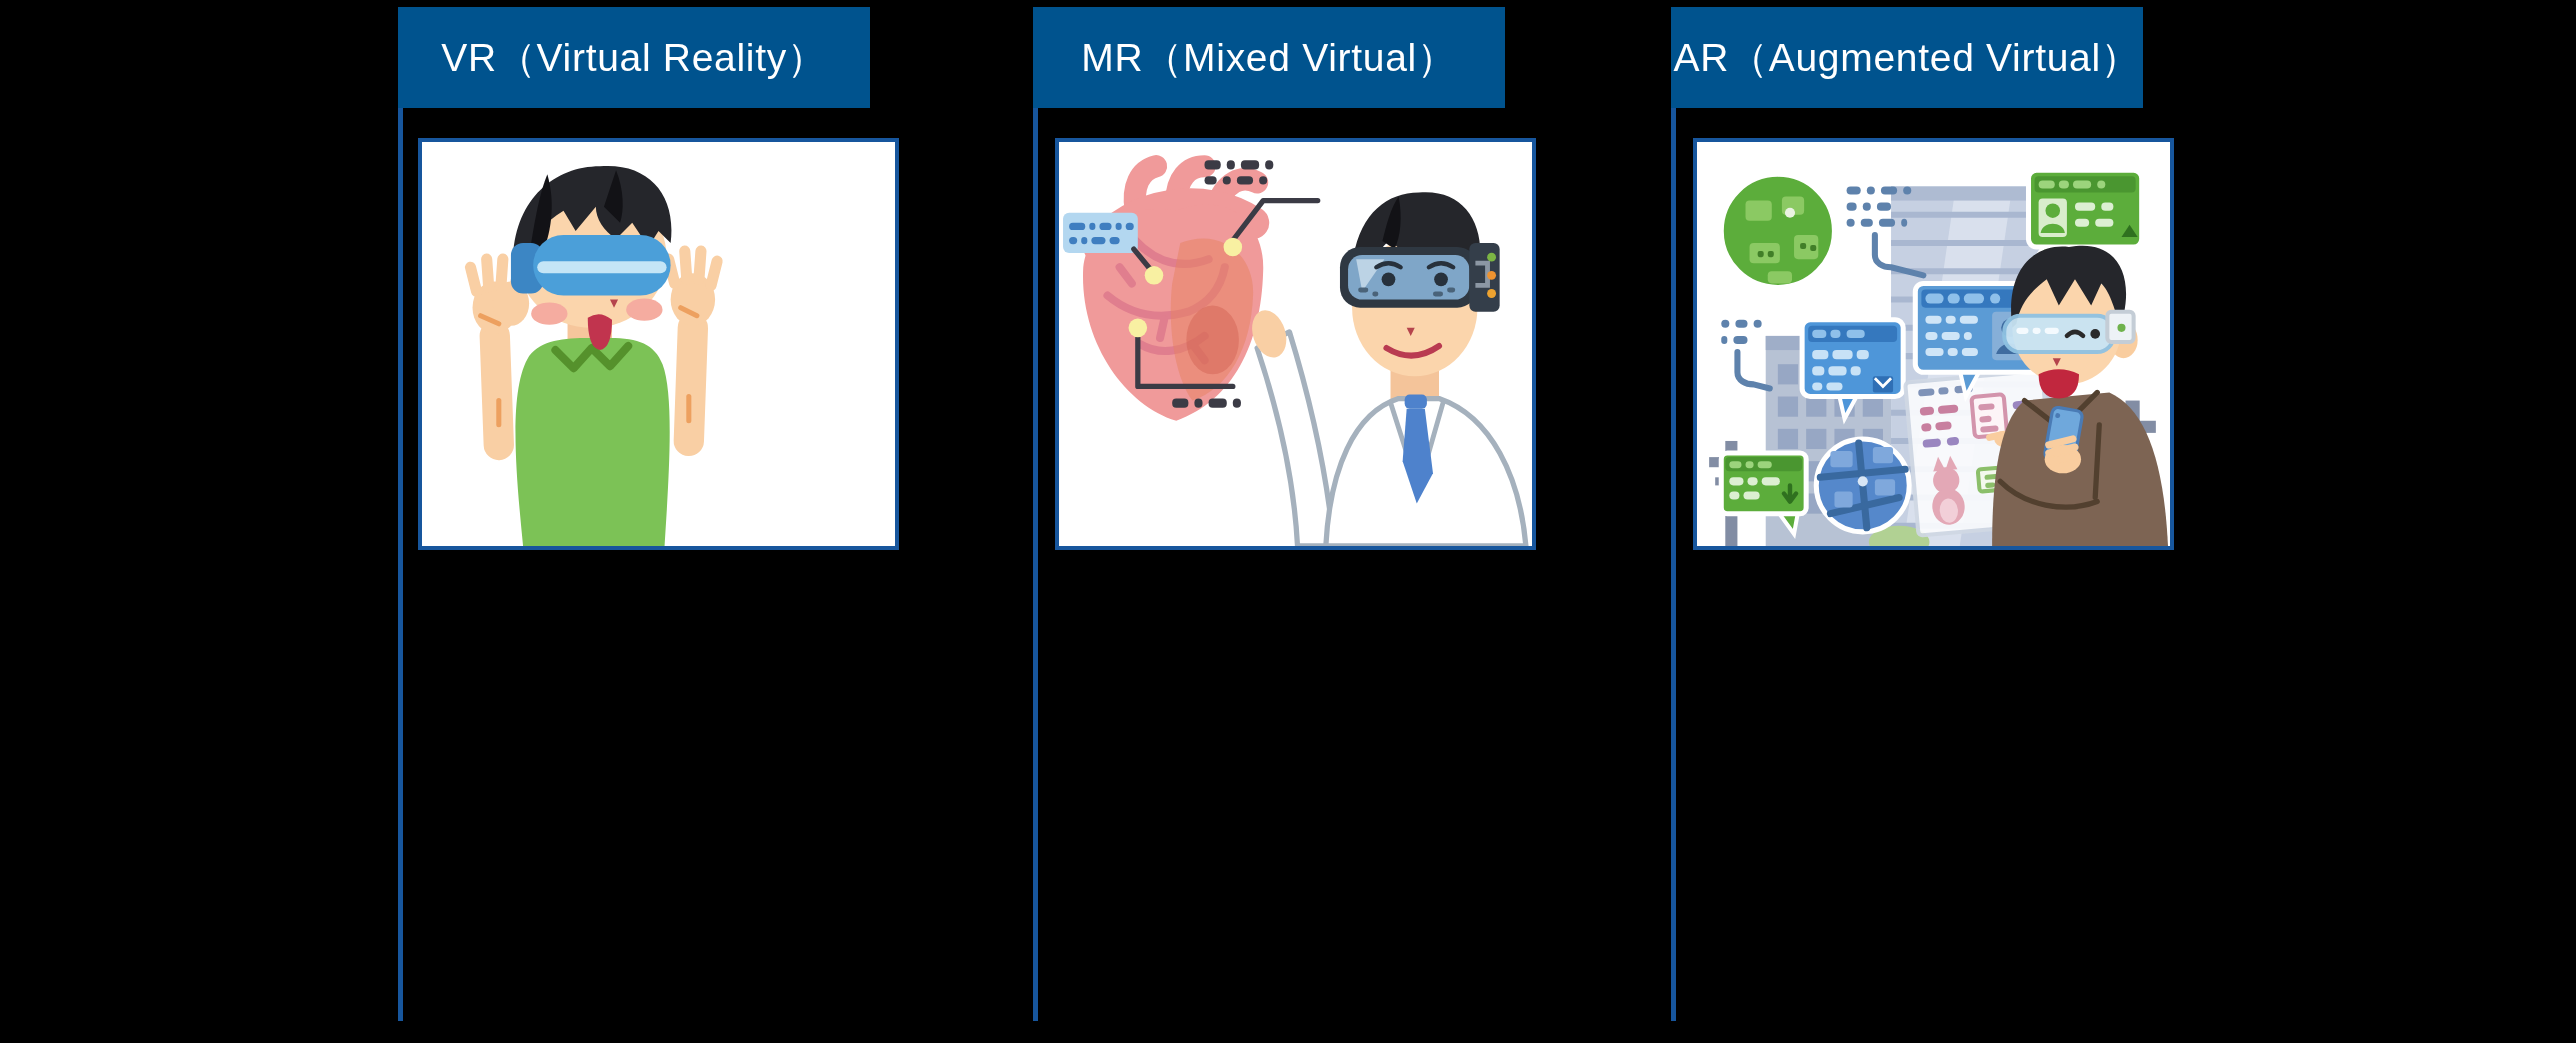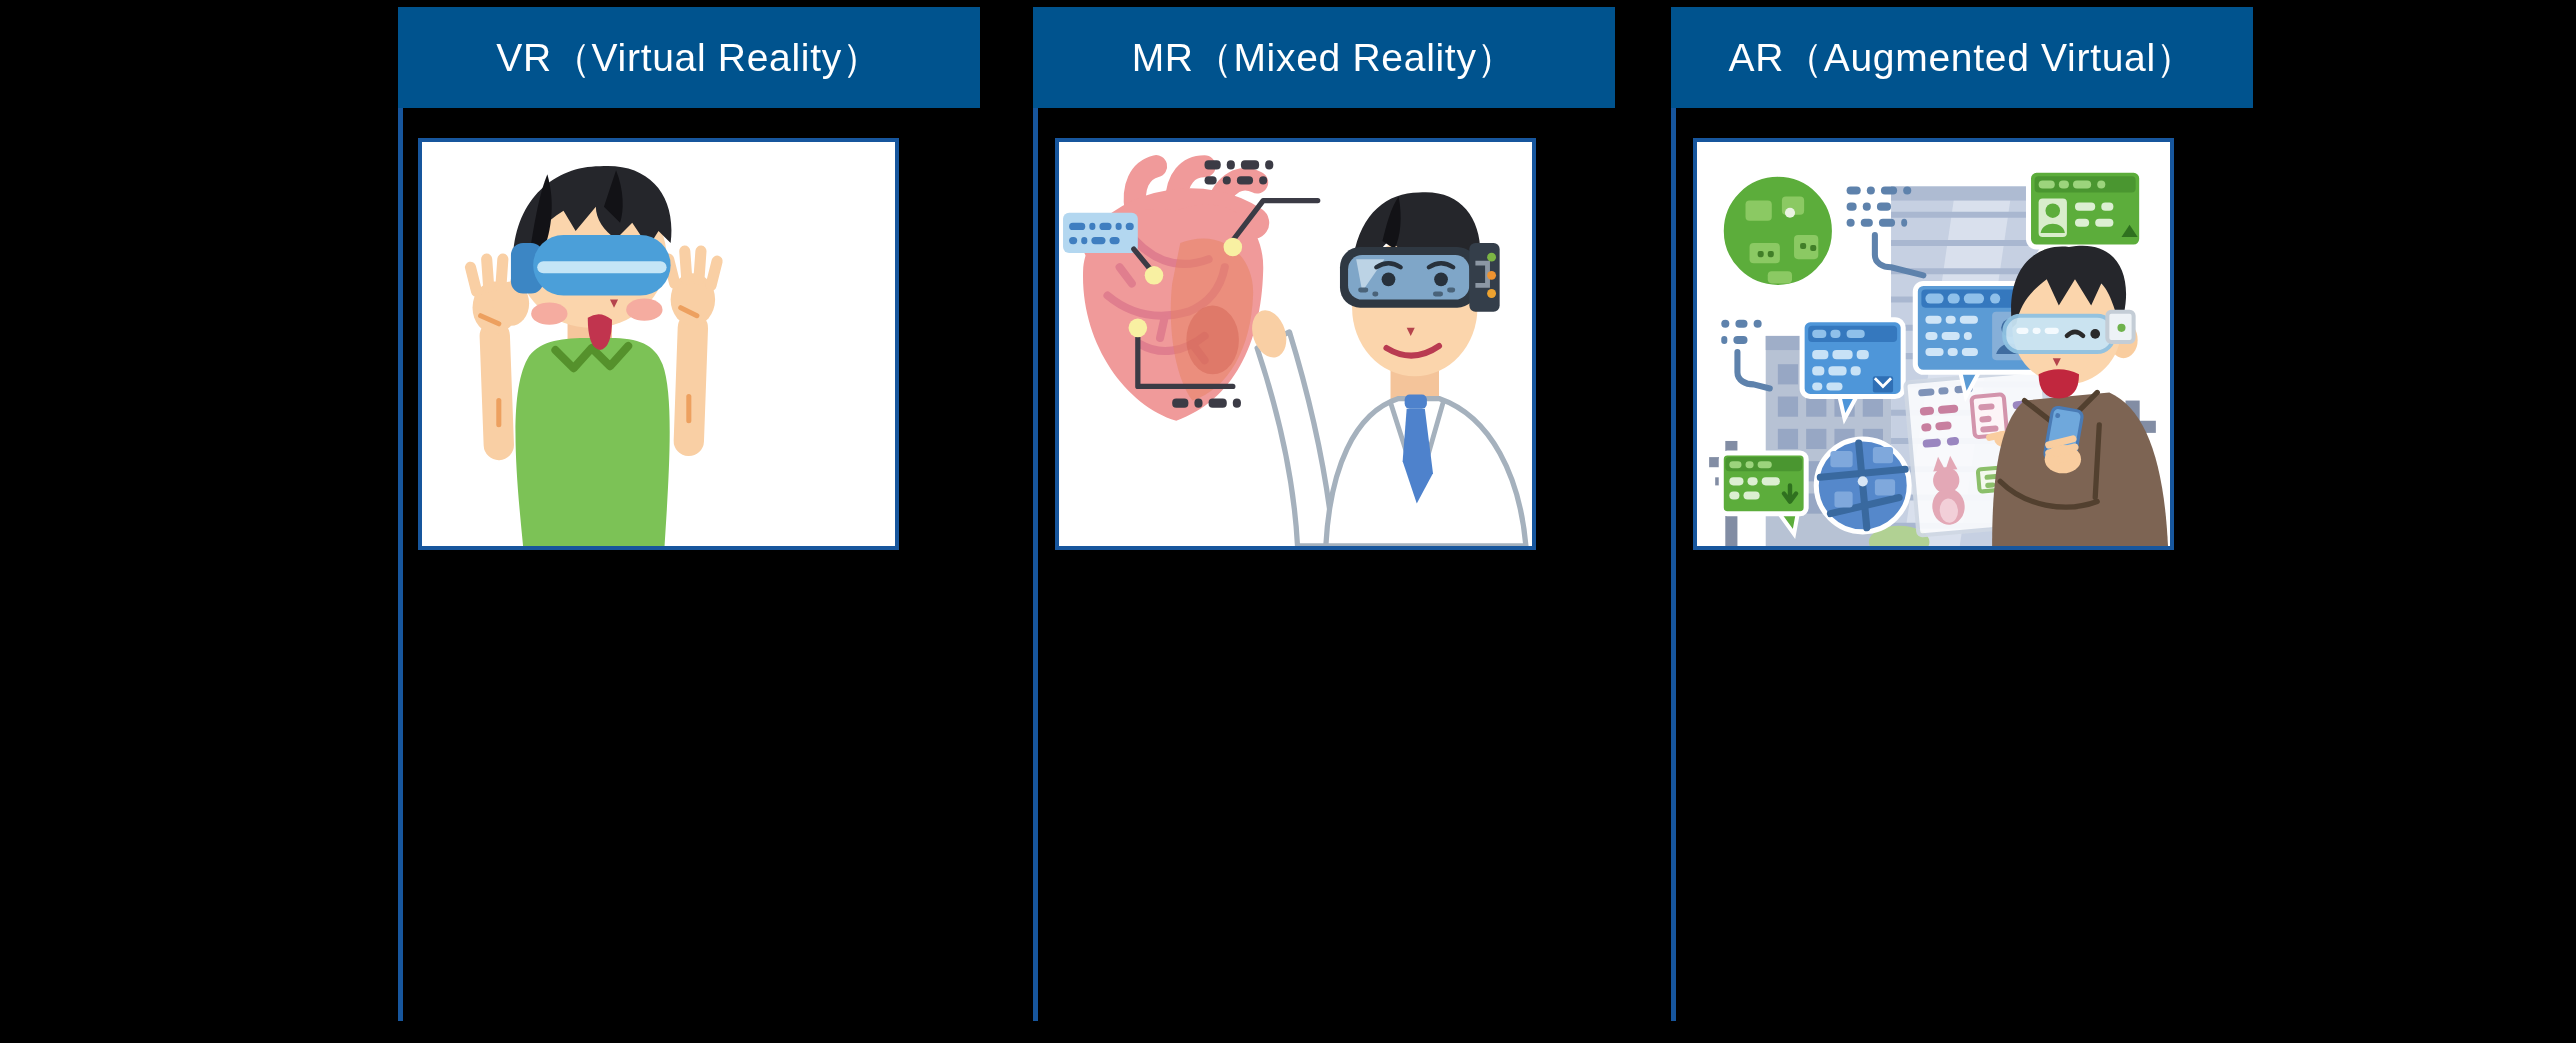--- a/index.html
+++ b/index.html
@@ -1,19 +1,19 @@
 <!DOCTYPE html>
 <html style="font-size:10.8px"><head>
 <meta charset="utf-8">
 <style>
   html,body{margin:0;padding:0;background:#000;}
   .canvas{position:relative;width:2576px;height:1043px;background:#000;overflow:hidden;
           font-family:"Liberation Sans","DejaVu Sans",sans-serif;}
   .column{position:absolute;top:0;height:100%;}
-  .col-header{position:absolute;top:6.7px;width:582px;height:101px;background:#00538E;
+  .col-header{position:absolute;top:6.7px;width:472px;height:101px;background:#00538E;
               color:#fff;font-size:39px;line-height:101px;text-align:center;
               letter-spacing:0.7px;white-space:nowrap;}
   .col-line{position:absolute;top:108px;width:4.7px;height:913px;background:#17569D;}
   .col-figure{position:absolute;top:138px;width:473px;height:404px;background:#fff;
               border:4px solid #17569D;margin:0;}
   .col-figure svg{display:block;width:100%;height:100%;}
   
   .column:nth-of-type(1) .col-header, .column:nth-of-type(1) .col-line{left:398px;}
   .column:nth-of-type(1) .col-figure{left:418px;}
   .column:nth-of-type(2) .col-header, .column:nth-of-type(2) .col-line{left:1033px;}
@@ -77,21 +77,21 @@
         <path d="M93,78 L97,78 L95,82 Z" fill="#B5444C"></path>
         <ellipse cx="63" cy="85" rx="9" ry="5.5" fill="#F5ACA0"></ellipse>
         <ellipse cx="110" cy="83" rx="9" ry="5.5" fill="#F5ACA0"></ellipse>
         <path d="M82,87 Q88,83 94,88 Q94,102 88,103 Q82,102 82,87 Z" fill="#C1344E"></path>
       </svg>
     </figure>
   </section>
 
   <section class="column">
     <header class="col-header">
-      <span>MR（Mixed Reality）</span>
+      <span>MR（Mixed Virtual）</span>
     </header>
     <div class="col-line"></div>
     <figure class="col-figure">
       <svg viewBox="0 0 234 200" preserveAspectRatio="none">
         <rect width="234" height="200" fill="#fff"></rect>
 
         <g>
           <g stroke="#F09A9A" stroke-linecap="round" fill="none">
             <path d="M38,34 C36,22 40,14 48,12" stroke-width="11"></path>
             <path d="M58,30 C58,18 64,12 72,12" stroke-width="11"></path>

